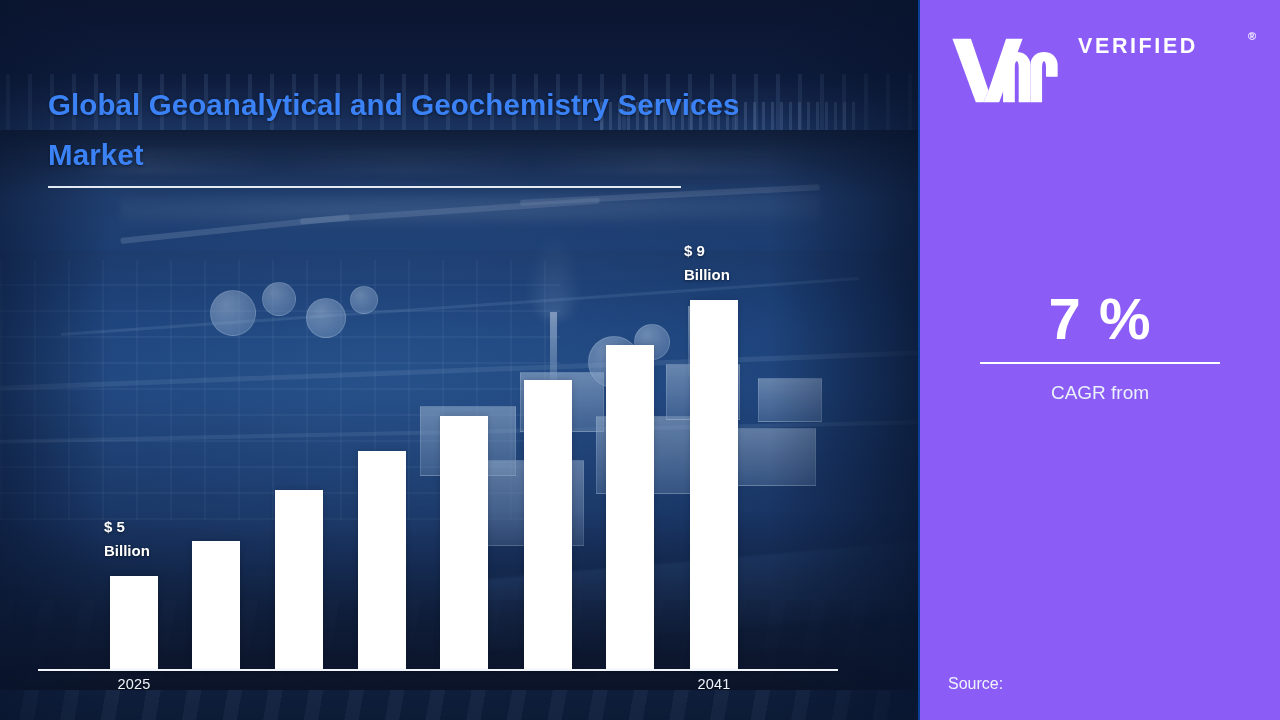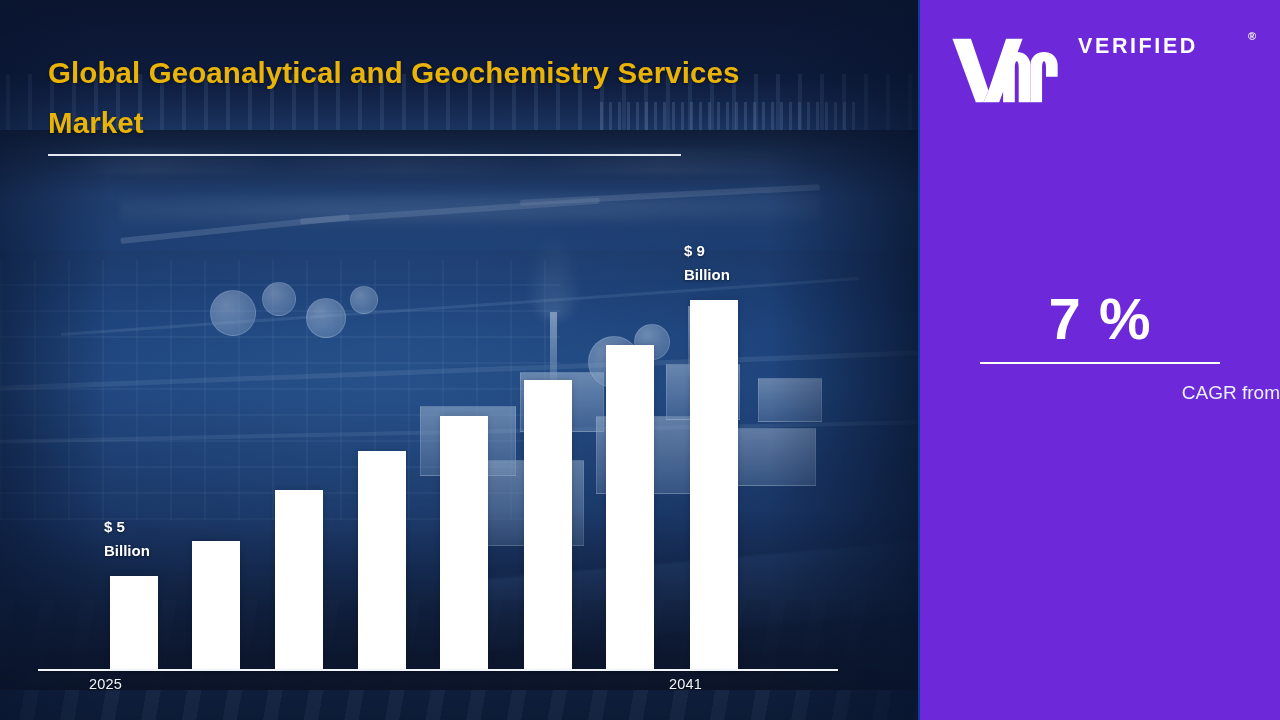--- a/index.html
+++ b/index.html
@@ -166,23 +166,24 @@
   }
 
   
   #title-wrap {
     position:absolute; left:48px; top:48px; width:720px;
   }
   #page-title {
     font-size:29.5px;
     font-weight:bold;
     line-height:50px;
-    color:#eab308;
+    color:#3b82f6;
     letter-spacing:.1px;
     text-shadow:0 1px 3px rgba(0,0,0,.45);
+    margin-top:32px;
   }
   #title-rule {
     margin-top:6px;
     width:633px; height:2px;
     background:#eef3fa;
     opacity:.95;
   }
 
   
   #chart {
@@ -206,20 +207,21 @@
     color:#ffffff;
     font-size:15px;
     font-weight:bold;
     line-height:24px;
     text-shadow:0 1px 3px rgba(0,0,0,.5);
   }
   .tick-label {
     position:absolute;
     top:676px;
     width:90px;
+    text-align:center;
     color:#eef3fb;
     font-size:14.5px;
     letter-spacing:.2px;
     text-shadow:0 1px 2px rgba(0,0,0,.45);
   }
 
   
   #right-panel {
     position:absolute; left:920px; top:0;
     width:360px; height:720px;
@@ -264,21 +266,21 @@
     margin:12px auto 0;
     width:240px; height:2px;
     background:#ffffff;
   }
   #cagr-caption {
     margin-top:14px;
     color:#eaf1fb;
     font-size:19px;
     line-height:29px;
   }
-  #cagr-caption span { display:block;text-align:right; }
+  #cagr-caption span { display:block; }
 
   
   #source {
     position:absolute; left:28px; bottom:22px; width:320px;
     color:#eef3fb;
     font-size:16px;
     line-height:28px;
   }
   #source span { display:block; }
 </style>
@@ -363,21 +365,21 @@
       </div>
 
       <div id="axis-line"></div>
       <div class="tick-label" style="left:89px;">2025</div>
       <div class="tick-label" style="left:669px;">2041</div>
     </div>
   </div>
 
   <div id="panel-divider"></div>
 
-  <div id="right-panel" style="background: #6d28d9;">
+  <div id="right-panel" style="background: #8b5cf6;">
 
     <div id="logo">
 
       <svg id="logo-mark" viewBox="0 0 120 78">
         <path d="M2 6 L22 6 L38 56 L54 6 L70 6
                  C70 6 70 6 70 6
                  L70 72 L54 72 L54 30
                  C54 22 44 22 44 30 L44 72 L30 72 L30 30
                  C30 22 20 22 20 30 L20 72 L4 72 Z" fill="none"></path>
 
@@ -397,15 +399,16 @@
 
     <div id="cagr-block">
       <div id="cagr-value">7 %</div>
       <div id="cagr-rule"></div>
       <div id="cagr-caption">
         <span>CAGR from</span>
       </div>
     </div>
 
     <div id="source">
+      <span>Source:</span>
     </div>
   </div>
 </div>
 
 </body></html>

